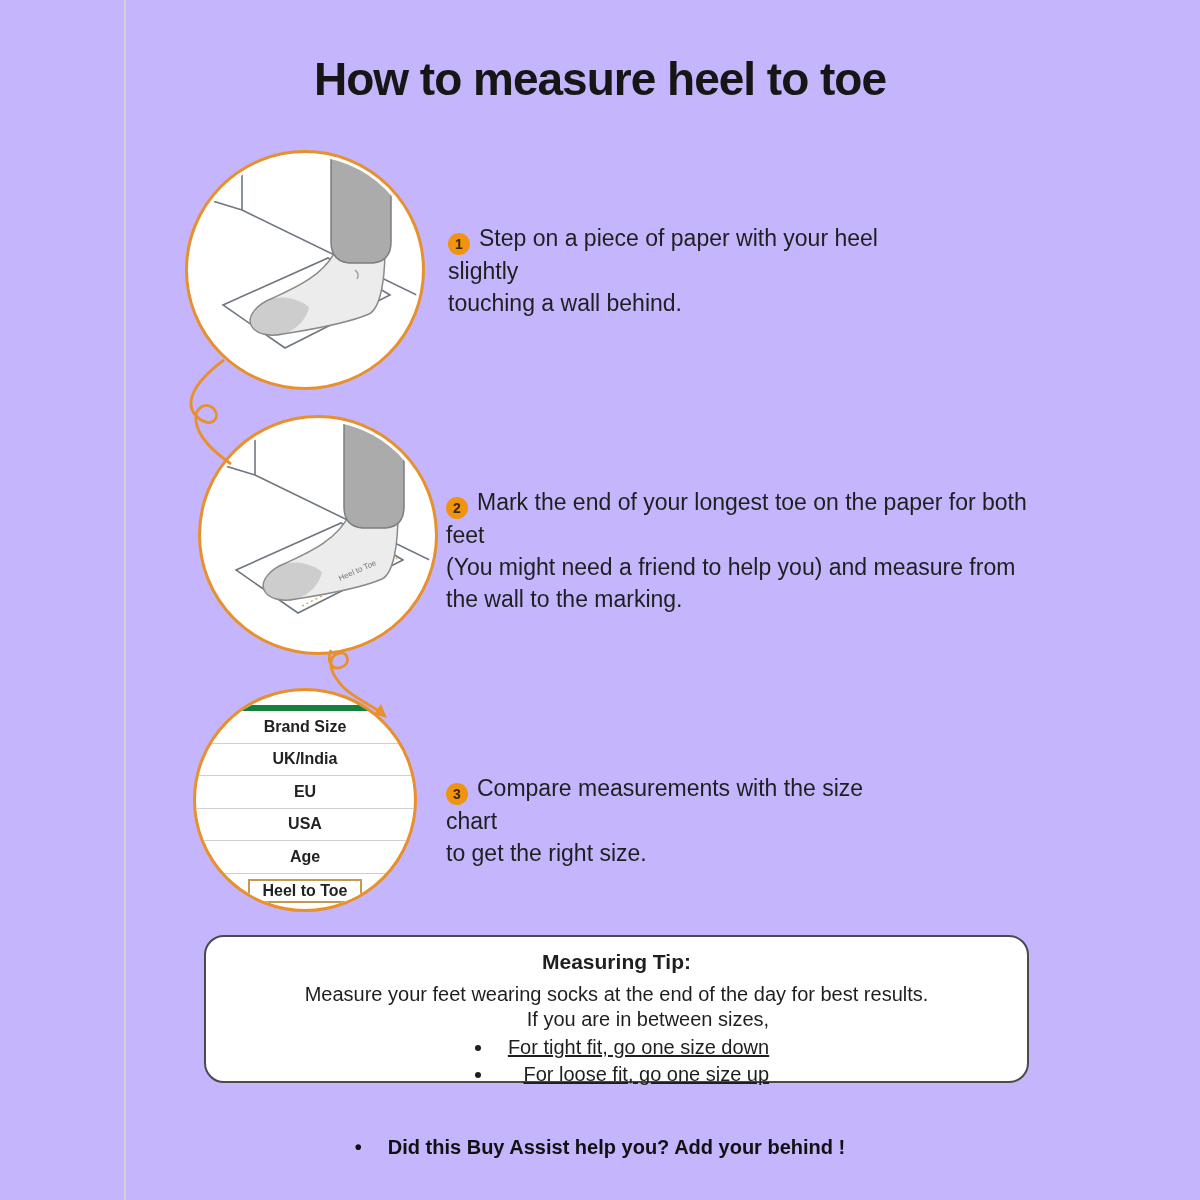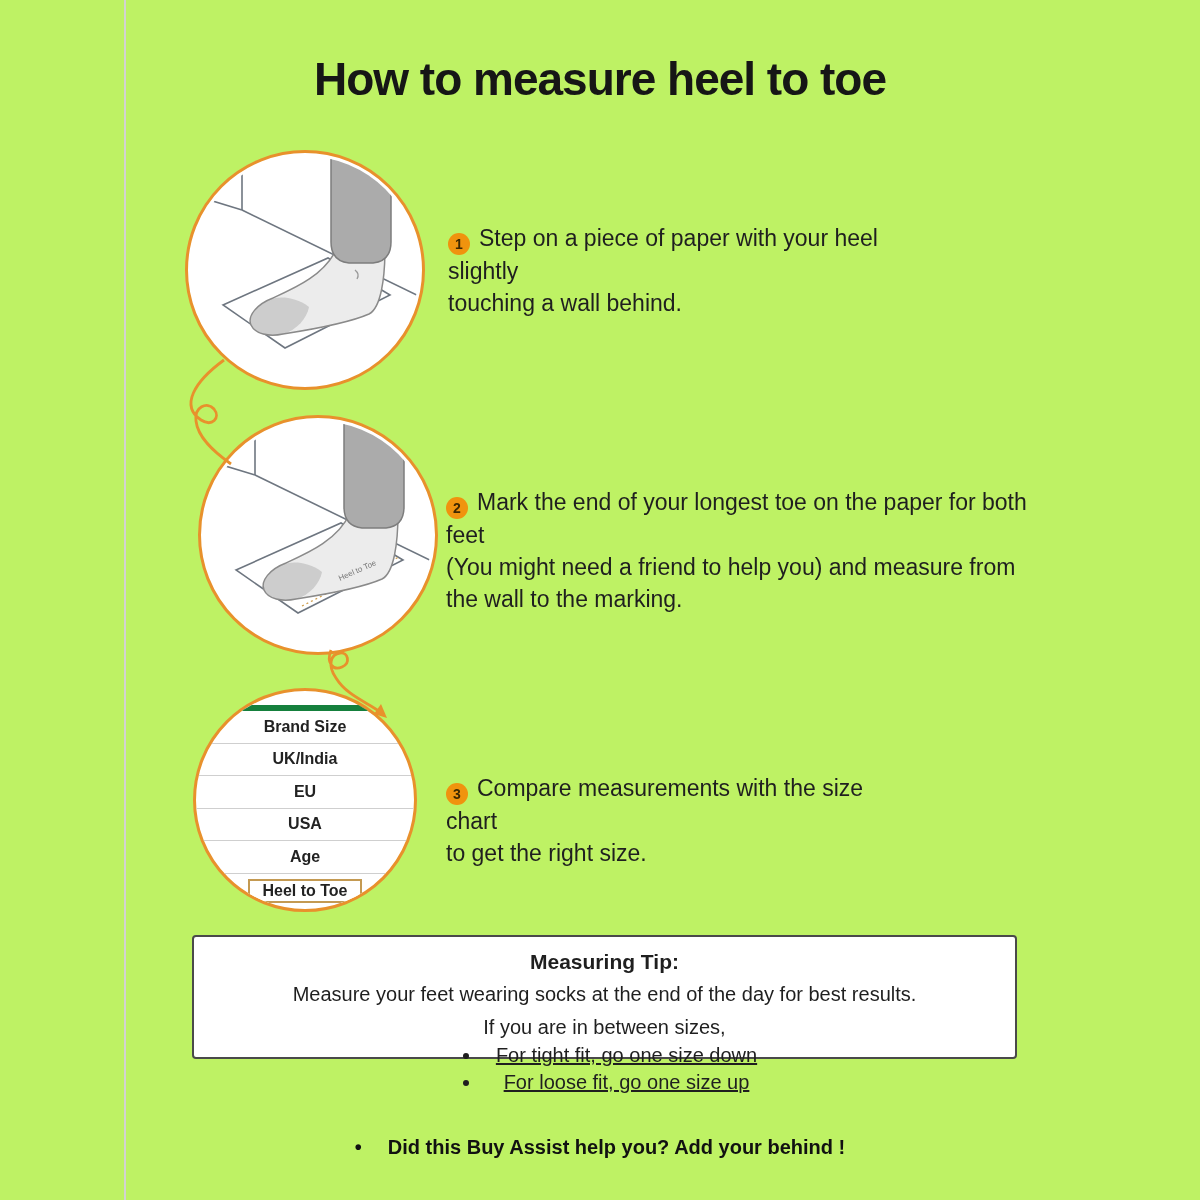--- a/index.html
+++ b/index.html
@@ -1,17 +1,17 @@
 <!DOCTYPE html>
 <html><head>
 <meta charset="utf-8">
 <style>
   html,body{margin:0;padding:0;background:#fff;}
   .canvas{
-    position:relative;width:1200px;height:1200px;background:#bef264;overflow:hidden;
+    position:relative;width:1200px;height:1200px;background:#c4b5fd;overflow:hidden;
     font-family:"Liberation Sans",sans-serif;color:#1f1f1f;
   }
   .left-rule{position:absolute;left:124px;top:0;width:2px;height:1200px;background:#d2d2d2;}
   .page-title{
     position:absolute;left:0;top:52px;width:1200px;text-align:center;
     font-size:46px;font-weight:bold;color:#161616;letter-spacing:-1px;margin:0;
   }
   .circle{position:absolute;box-sizing:border-box;}
   .ring{border:3px solid #E8912C;border-radius:50%;background:#fff;}
   .circle1{left:185px;top:150px;width:240px;height:240px;}
@@ -35,27 +35,27 @@
   .badge{
     display:inline-flex;width:22px;height:22px;border-radius:50%;
     align-items:center;justify-content:center;background:#F0930E;
     color:#3d2800;font-size:14px;font-weight:bold;margin-right:9px;
     vertical-align:-3px;
   }
   .step1{left:448px;top:222px;width:480px;}
   .step2{left:446px;top:486px;width:595px;}
   .step3{left:446px;top:772px;width:460px;}
   .tip-box{
-    position:absolute;left:192px;top:935px;width:825px;height:124px;
-    border:2px solid #4a4a4a;border-radius:4px;box-sizing:border-box;
+    position:absolute;left:204px;top:935px;width:825px;height:148px;
+    border:2px solid #4a4a4a;border-radius:20px;box-sizing:border-box;
     padding-top:13px;background:#fff;
   }
   .tip-title{text-align:center;font-size:21px;font-weight:bold;margin-bottom:9px;}
   .tip-line1{text-align:center;font-size:20px;}
-  .tip-group{width:fit-content;margin:8px auto;text-align:center;font-size:20px;line-height:26px;}
+  .tip-group{width:fit-content;margin:0 auto;text-align:right;font-size:20px;line-height:26px;}
   .tip-group ul{margin:2px 0 0 0;padding-left:30px;}
   .tip-group li{padding-left:14px;line-height:27px;text-decoration:underline;}
   .footer{
     position:absolute;left:0;top:1136px;width:1200px;display:flex;
     justify-content:center;align-items:baseline;gap:26px;
     font-size:20px;font-weight:bold;color:#111;
   }
 </style>
 </head>
 <body>

